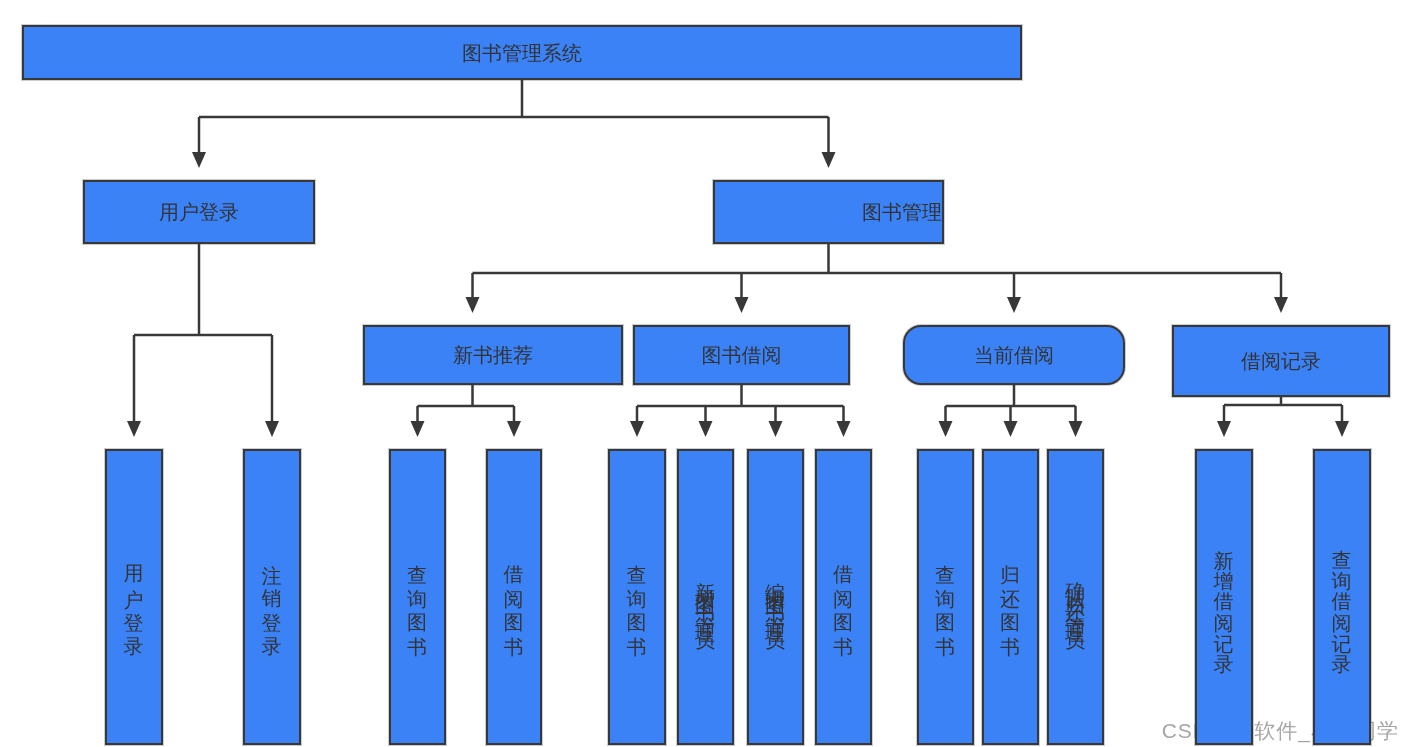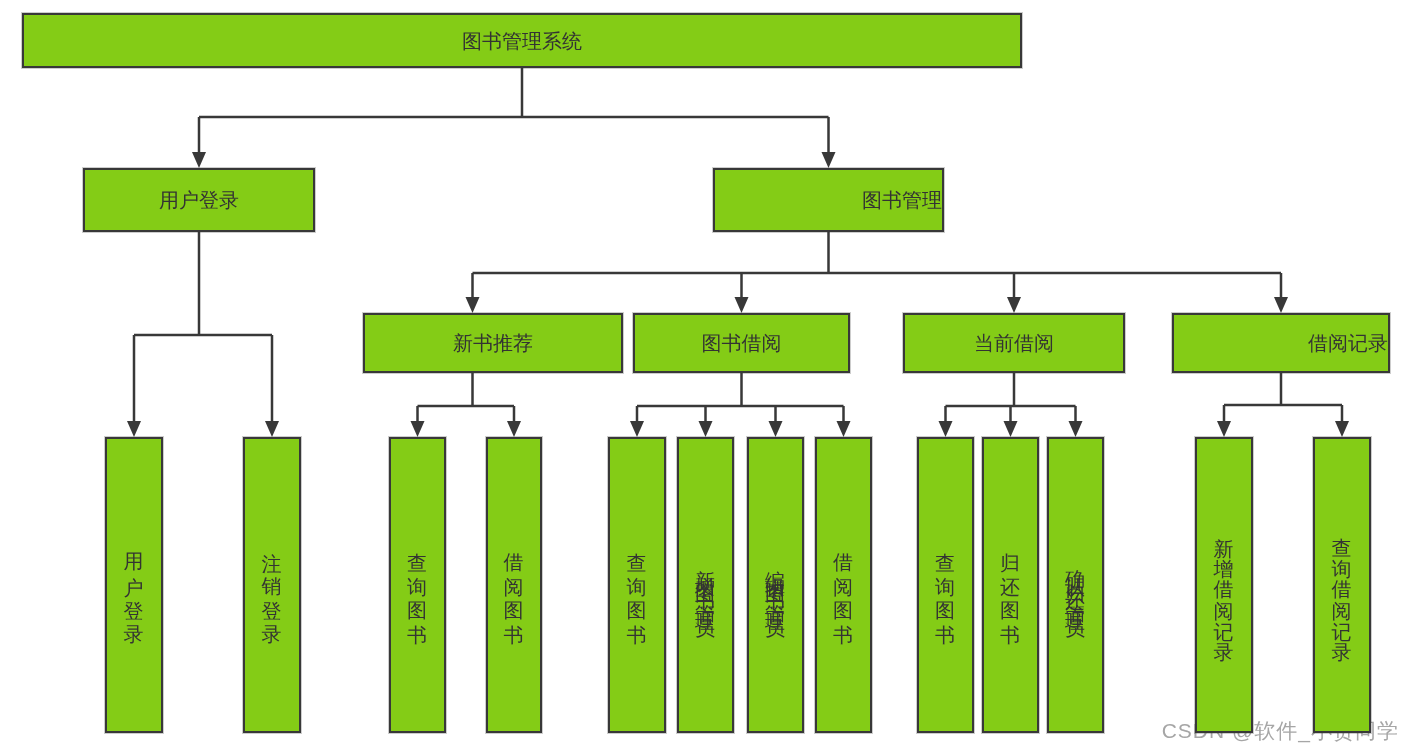--- a/index.html
+++ b/index.html
@@ -13,27 +13,28 @@
   }
   #connector-layer {
     position: absolute;
     left: 0; top: 0;
     width: 1405px; height: 747px;
     pointer-events: none;
   }
   .node {
     position: absolute;
     box-sizing: border-box;
-    background: #84cc16;
+    background: #3b82f6;
     border: 2px solid #383838;
     box-shadow: 0 0 0 1px rgba(56,56,56,0.25);
     display: flex;
     align-items: center;
     justify-content: center;
     color: #333333;
+    margin-top: 12px;
   }
   .node .node-label {
     font-size: 20px;
     line-height: 1;
     white-space: nowrap;
   }
   .node.vertical .node-label {
     writing-mode: vertical-rl;
     text-orientation: mixed;
     font-size: 20px;
@@ -85,24 +86,24 @@
     </div>
     <div class="node horizontal" style="left: 713px; top: 168px; width: 231px; height: 64px; justify-content: flex-end;">
       <span class="node-label">图书管理</span>
     </div>
     <div class="node horizontal" style="left: 363px; top: 313px; width: 260px; height: 60px;">
       <span class="node-label">新书推荐</span>
     </div>
     <div class="node horizontal" style="left: 633px; top: 313px; width: 217px; height: 60px;">
       <span class="node-label">图书借阅</span>
     </div>
-    <div class="node horizontal" style="left: 903px; top: 313px; width: 222px; height: 60px;">
+    <div class="node horizontal" style="left: 903px; top: 313px; width: 222px; height: 60px; border-radius: 18px;">
       <span class="node-label">当前借阅</span>
     </div>
-    <div class="node horizontal" style="left: 1172px; top: 313px; width: 218px; height: 60px; justify-content: flex-end;">
+    <div class="node horizontal" style="left: 1172px; top: 313px; width: 218px; height: 72px;">
       <span class="node-label">借阅记录</span>
     </div>
     <div class="node vertical" style="left: 105px; top: 437px; width: 58px; height: 296px;">
       <span class="node-label" style="letter-spacing: 24px;">用户登录</span>
     </div>
     <div class="node vertical" style="left: 243px; top: 437px; width: 58px; height: 296px;">
       <span class="node-label" style="letter-spacing: 24px;">注销登录</span>
     </div>
     <div class="node vertical" style="left: 389px; top: 437px; width: 57px; height: 296px;">
       <span class="node-label" style="letter-spacing: 24px;">查询图书</span>

